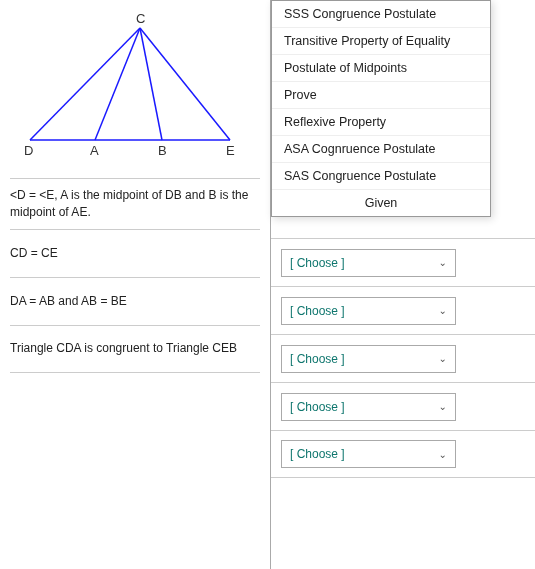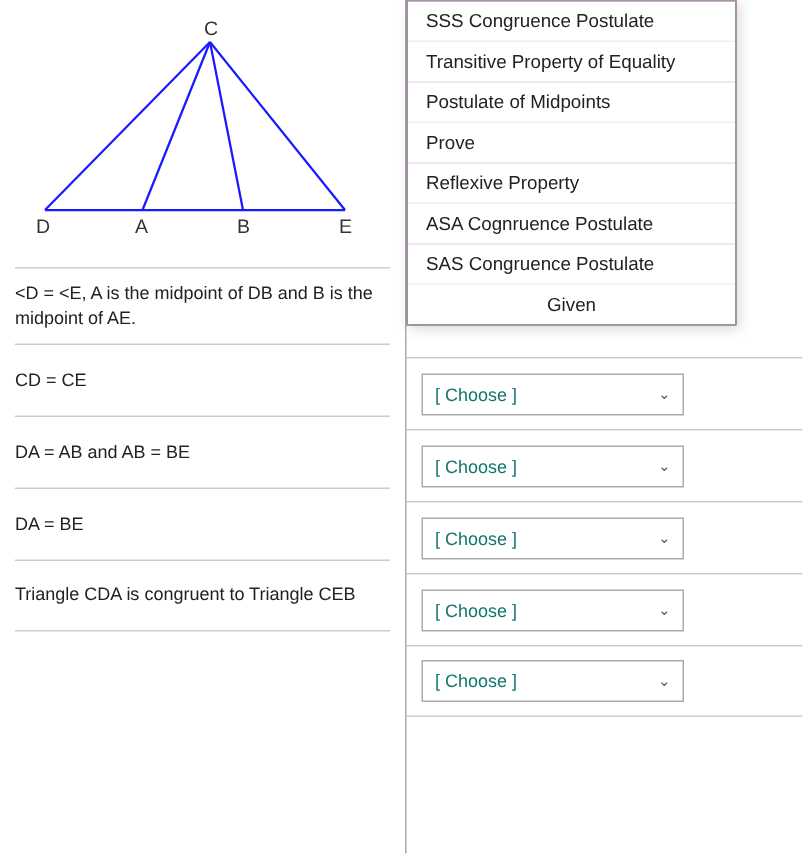--- a/index.html
+++ b/index.html
@@ -184,23 +184,20 @@
       </div>
 
       <div class="proof-row">
         <span class="proof-statement">CD = CE</span>
       </div>
 
       <div class="proof-row">
         <span class="proof-statement">DA = AB and AB = BE</span>
       </div>
 
-      <div class="proof-row">
-        <span class="proof-statement">DA = BE</span>
-      </div>
 
       <div class="proof-row">
         <span class="proof-statement">Triangle CDA is congruent to Triangle CEB</span>
       </div>
 
     </div>
   </div>
 
   <div class="right-panel">
 

